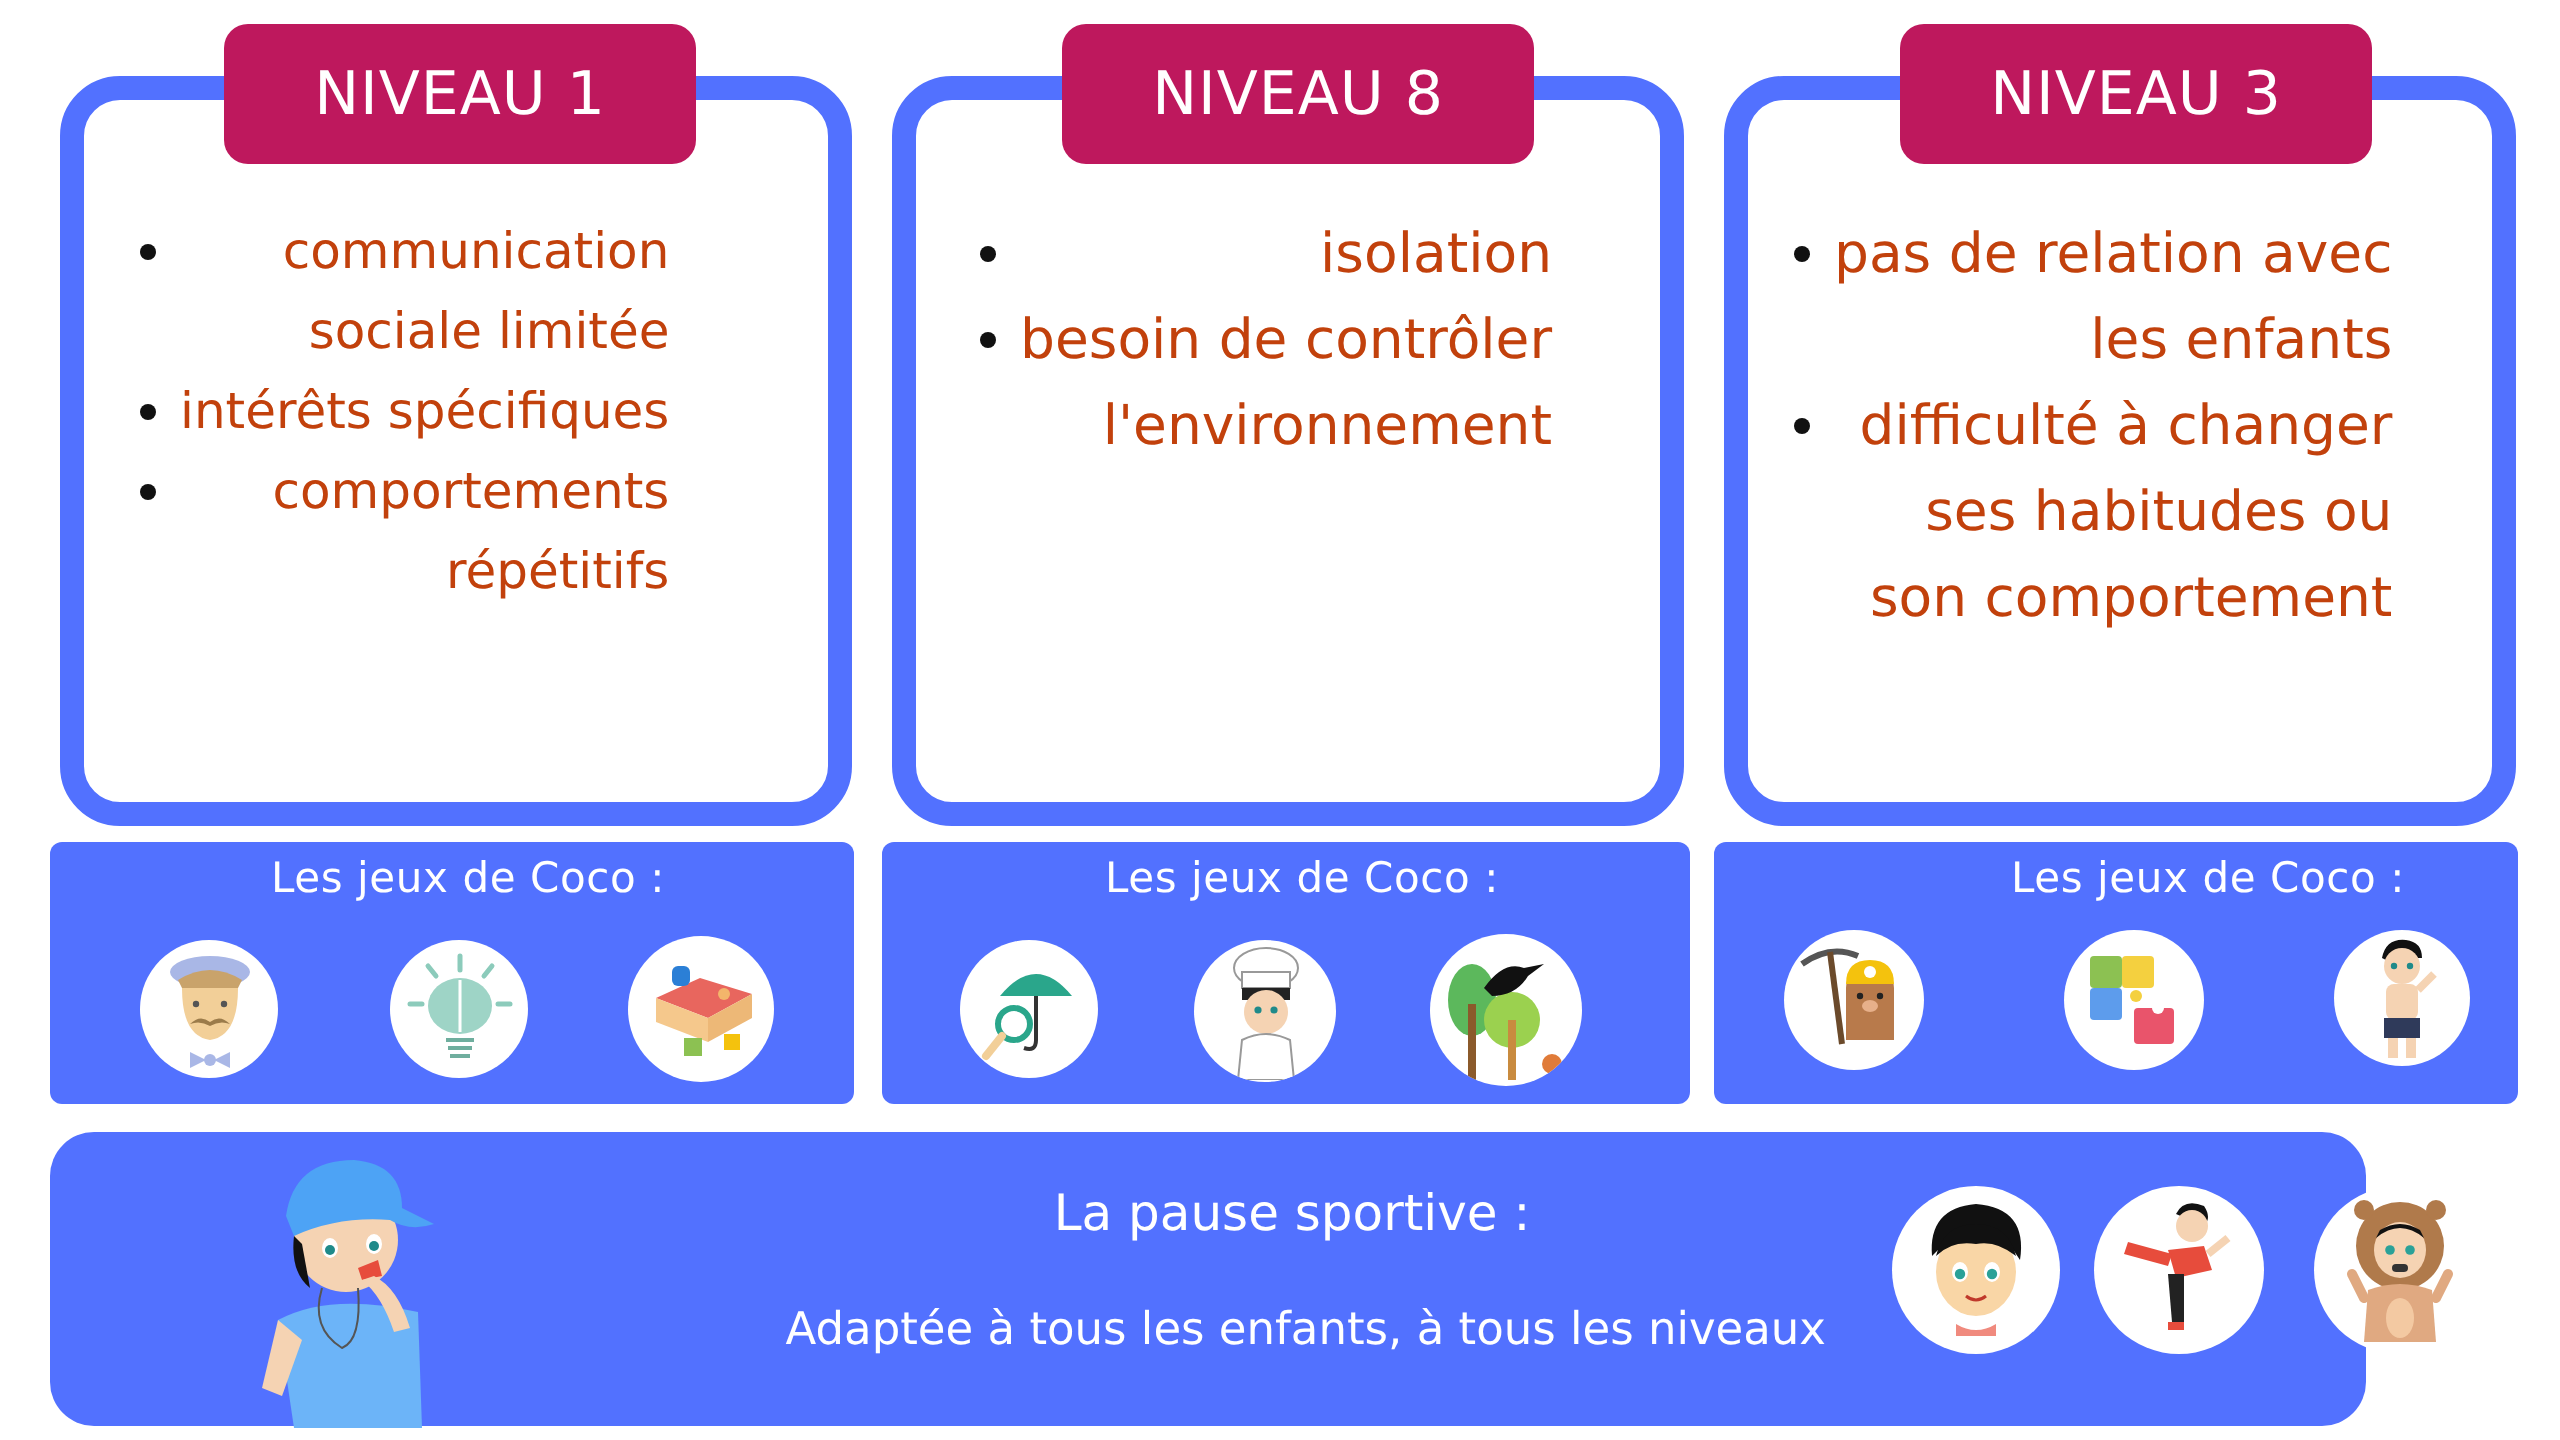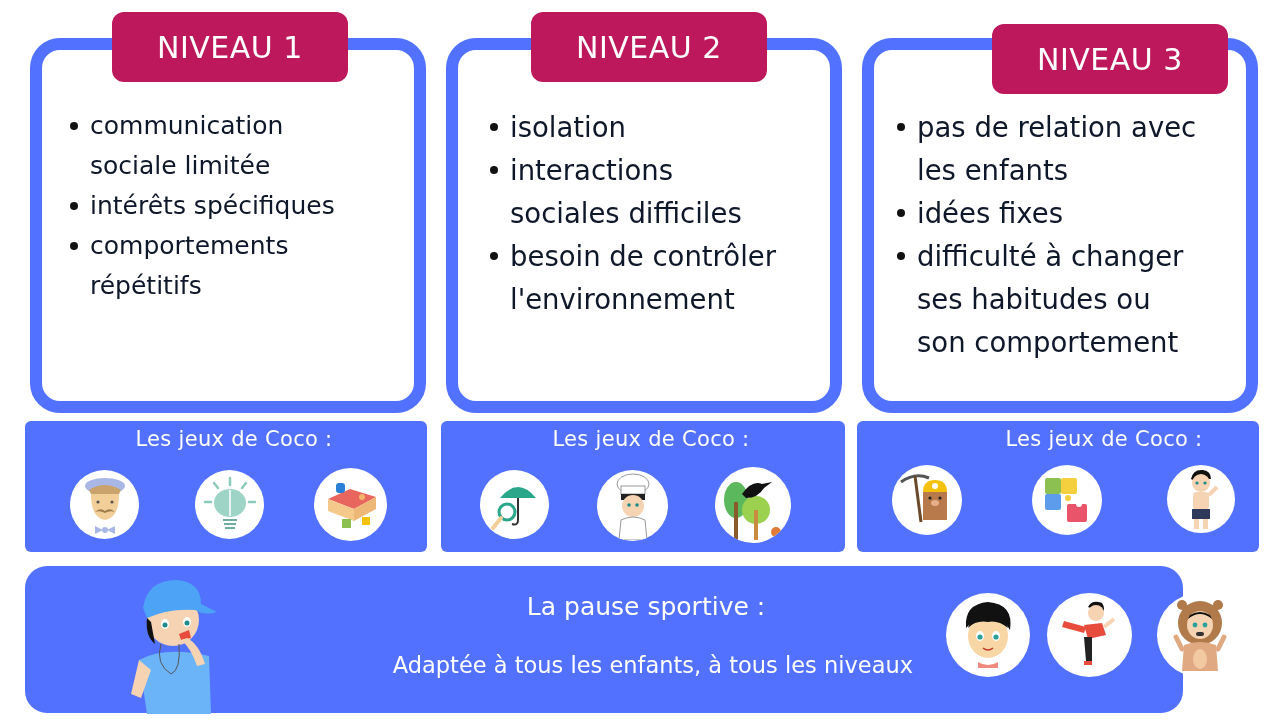--- a/index.html
+++ b/index.html
@@ -11,21 +11,21 @@
     border: 12px solid #5271ff; border-radius: 30px; background: #fff;
   }
   .level-label {
     position: absolute; top: 12px; height: 70px; width: 236px;
     background: #be185d; border-radius: 12px;
     color: #fff; font-size: 30px; letter-spacing: 0.5px;
     display: flex; align-items: center; justify-content: center;
   }
   .bullets { position: absolute; list-style: none; }
   .bullets li {
-    position: relative; white-space: pre-line; color: #0f172a;
+    position: relative; white-space: pre-line; color: #c2410c; text-align: right;
   }
   .bullets li::before {
     content: ""; position: absolute; left: -20px; width: 8px; height: 8px;
     border-radius: 50%; background: #111;
   }
   .b1 { left: 48px; top: 56px; font-size: 25px; line-height: 40px; }
   .b1 li::before { top: 16px; }
   .b2, .b3 { font-size: 27.5px; line-height: 43px; }
   .b2 { left: 52px; top: 56px; }
   .b3 { left: 43px; top: 56px; }
@@ -69,39 +69,36 @@
     <li>intérêts spécifiques</li>
     <li>comportements
 répétitifs</li>
   </ul>
 </div>
 <div class="level-label" style="left:112px;">NIVEAU 1</div>
 
 <div class="level-box" style="left:446px;">
   <ul class="bullets b2">
     <li>isolation</li>
-    <li>interactions
-sociales difficiles</li>
     <li>besoin de contrôler
 l'environnement</li>
   </ul>
 </div>
-<div class="level-label" style="left:531px;">NIVEAU 2</div>
+<div class="level-label" style="left:531px;">NIVEAU 8</div>
 
 <div class="level-box" style="left:862px;">
   <ul class="bullets b3">
     <li>pas de relation avec
 les enfants</li>
-    <li>idées fixes</li>
     <li>difficulté à changer
 ses habitudes ou
 son comportement</li>
   </ul>
 </div>
-<div class="level-label" style="left:992px;margin-top:12px;">NIVEAU 3</div>
+<div class="level-label" style="left:950px;">NIVEAU 3</div>
 
 <div class="games-panel" style="left:25px; width:402px;">
   <div class="games-title">Les jeux de Coco :</div>
   <div class="circle" style="left:45px; top:49px; width:69px; height:69px;">
     <svg width="60" height="66" viewBox="0 0 60 66">
       <ellipse cx="30" cy="14" rx="20" ry="8" fill="#a9b7e6"></ellipse>
       <path d="M14 18 Q30 8 46 18 L44 22 L16 22 Z" fill="#c9a36b"></path>
       <path d="M16 22 Q16 46 30 48 Q44 46 44 22 Z" fill="#f2cf98"></path>
       <circle cx="23" cy="30" r="1.6" fill="#555"></circle>
         <circle cx="37" cy="30" r="1.6" fill="#555"></circle>

